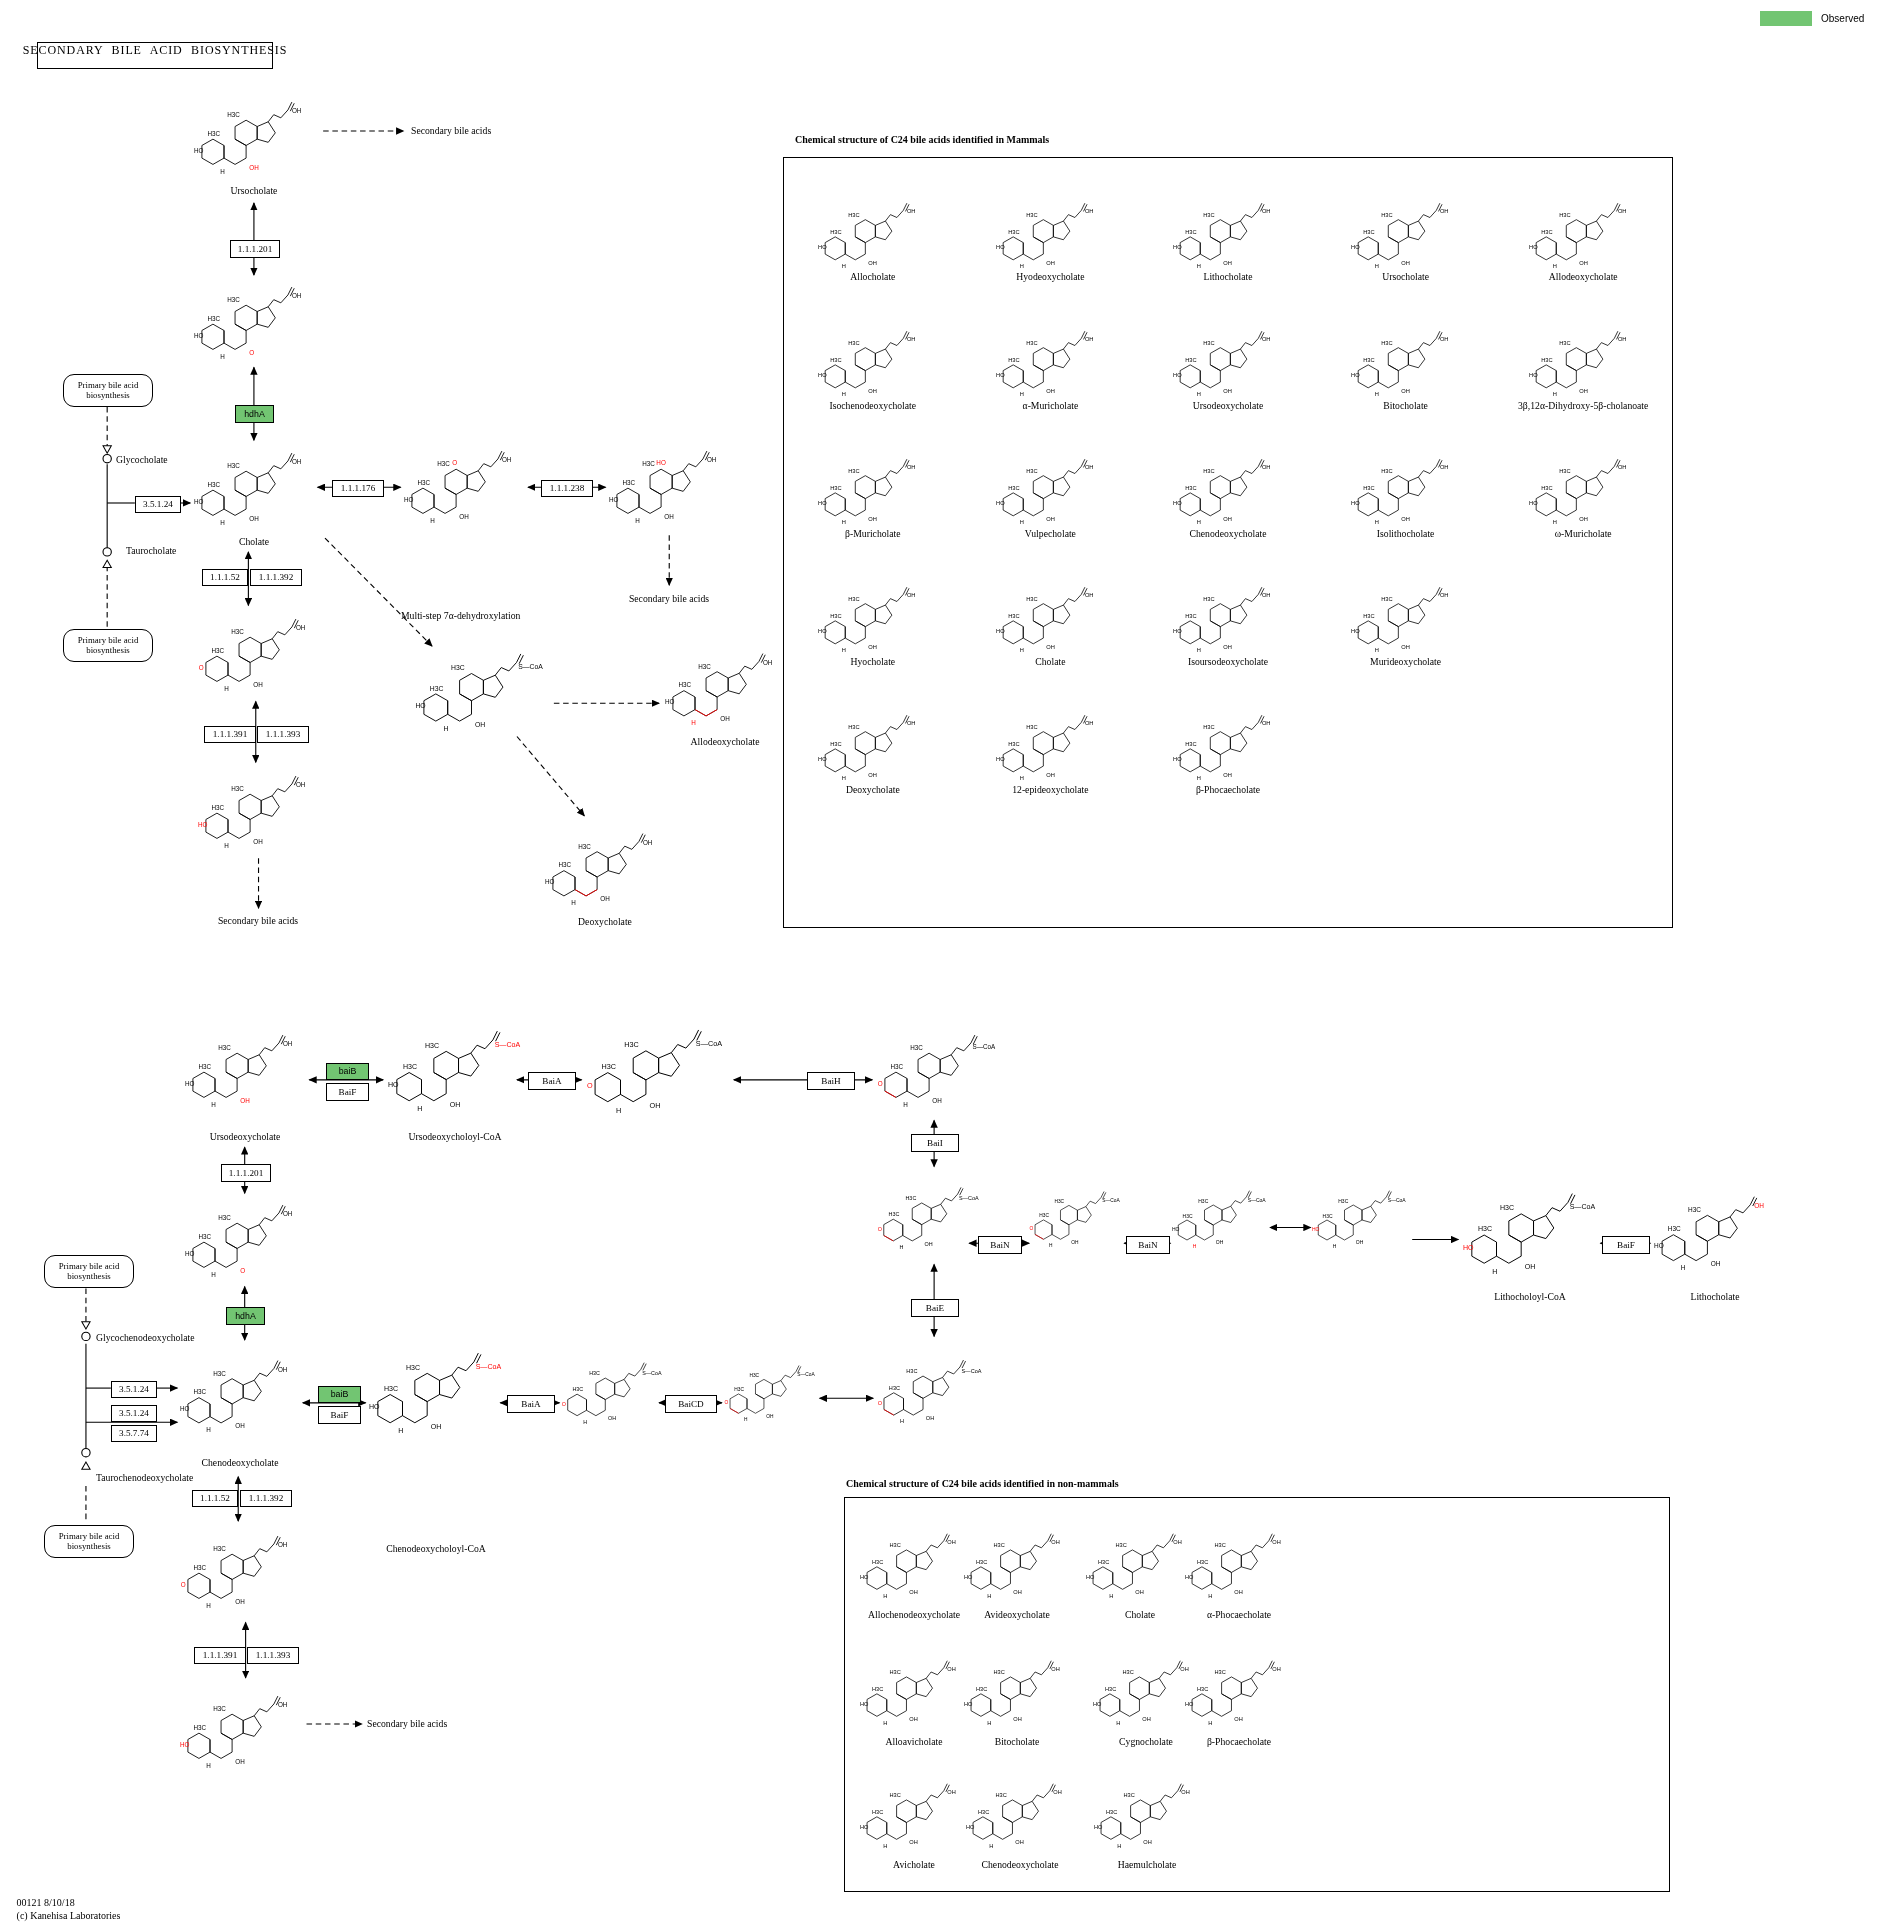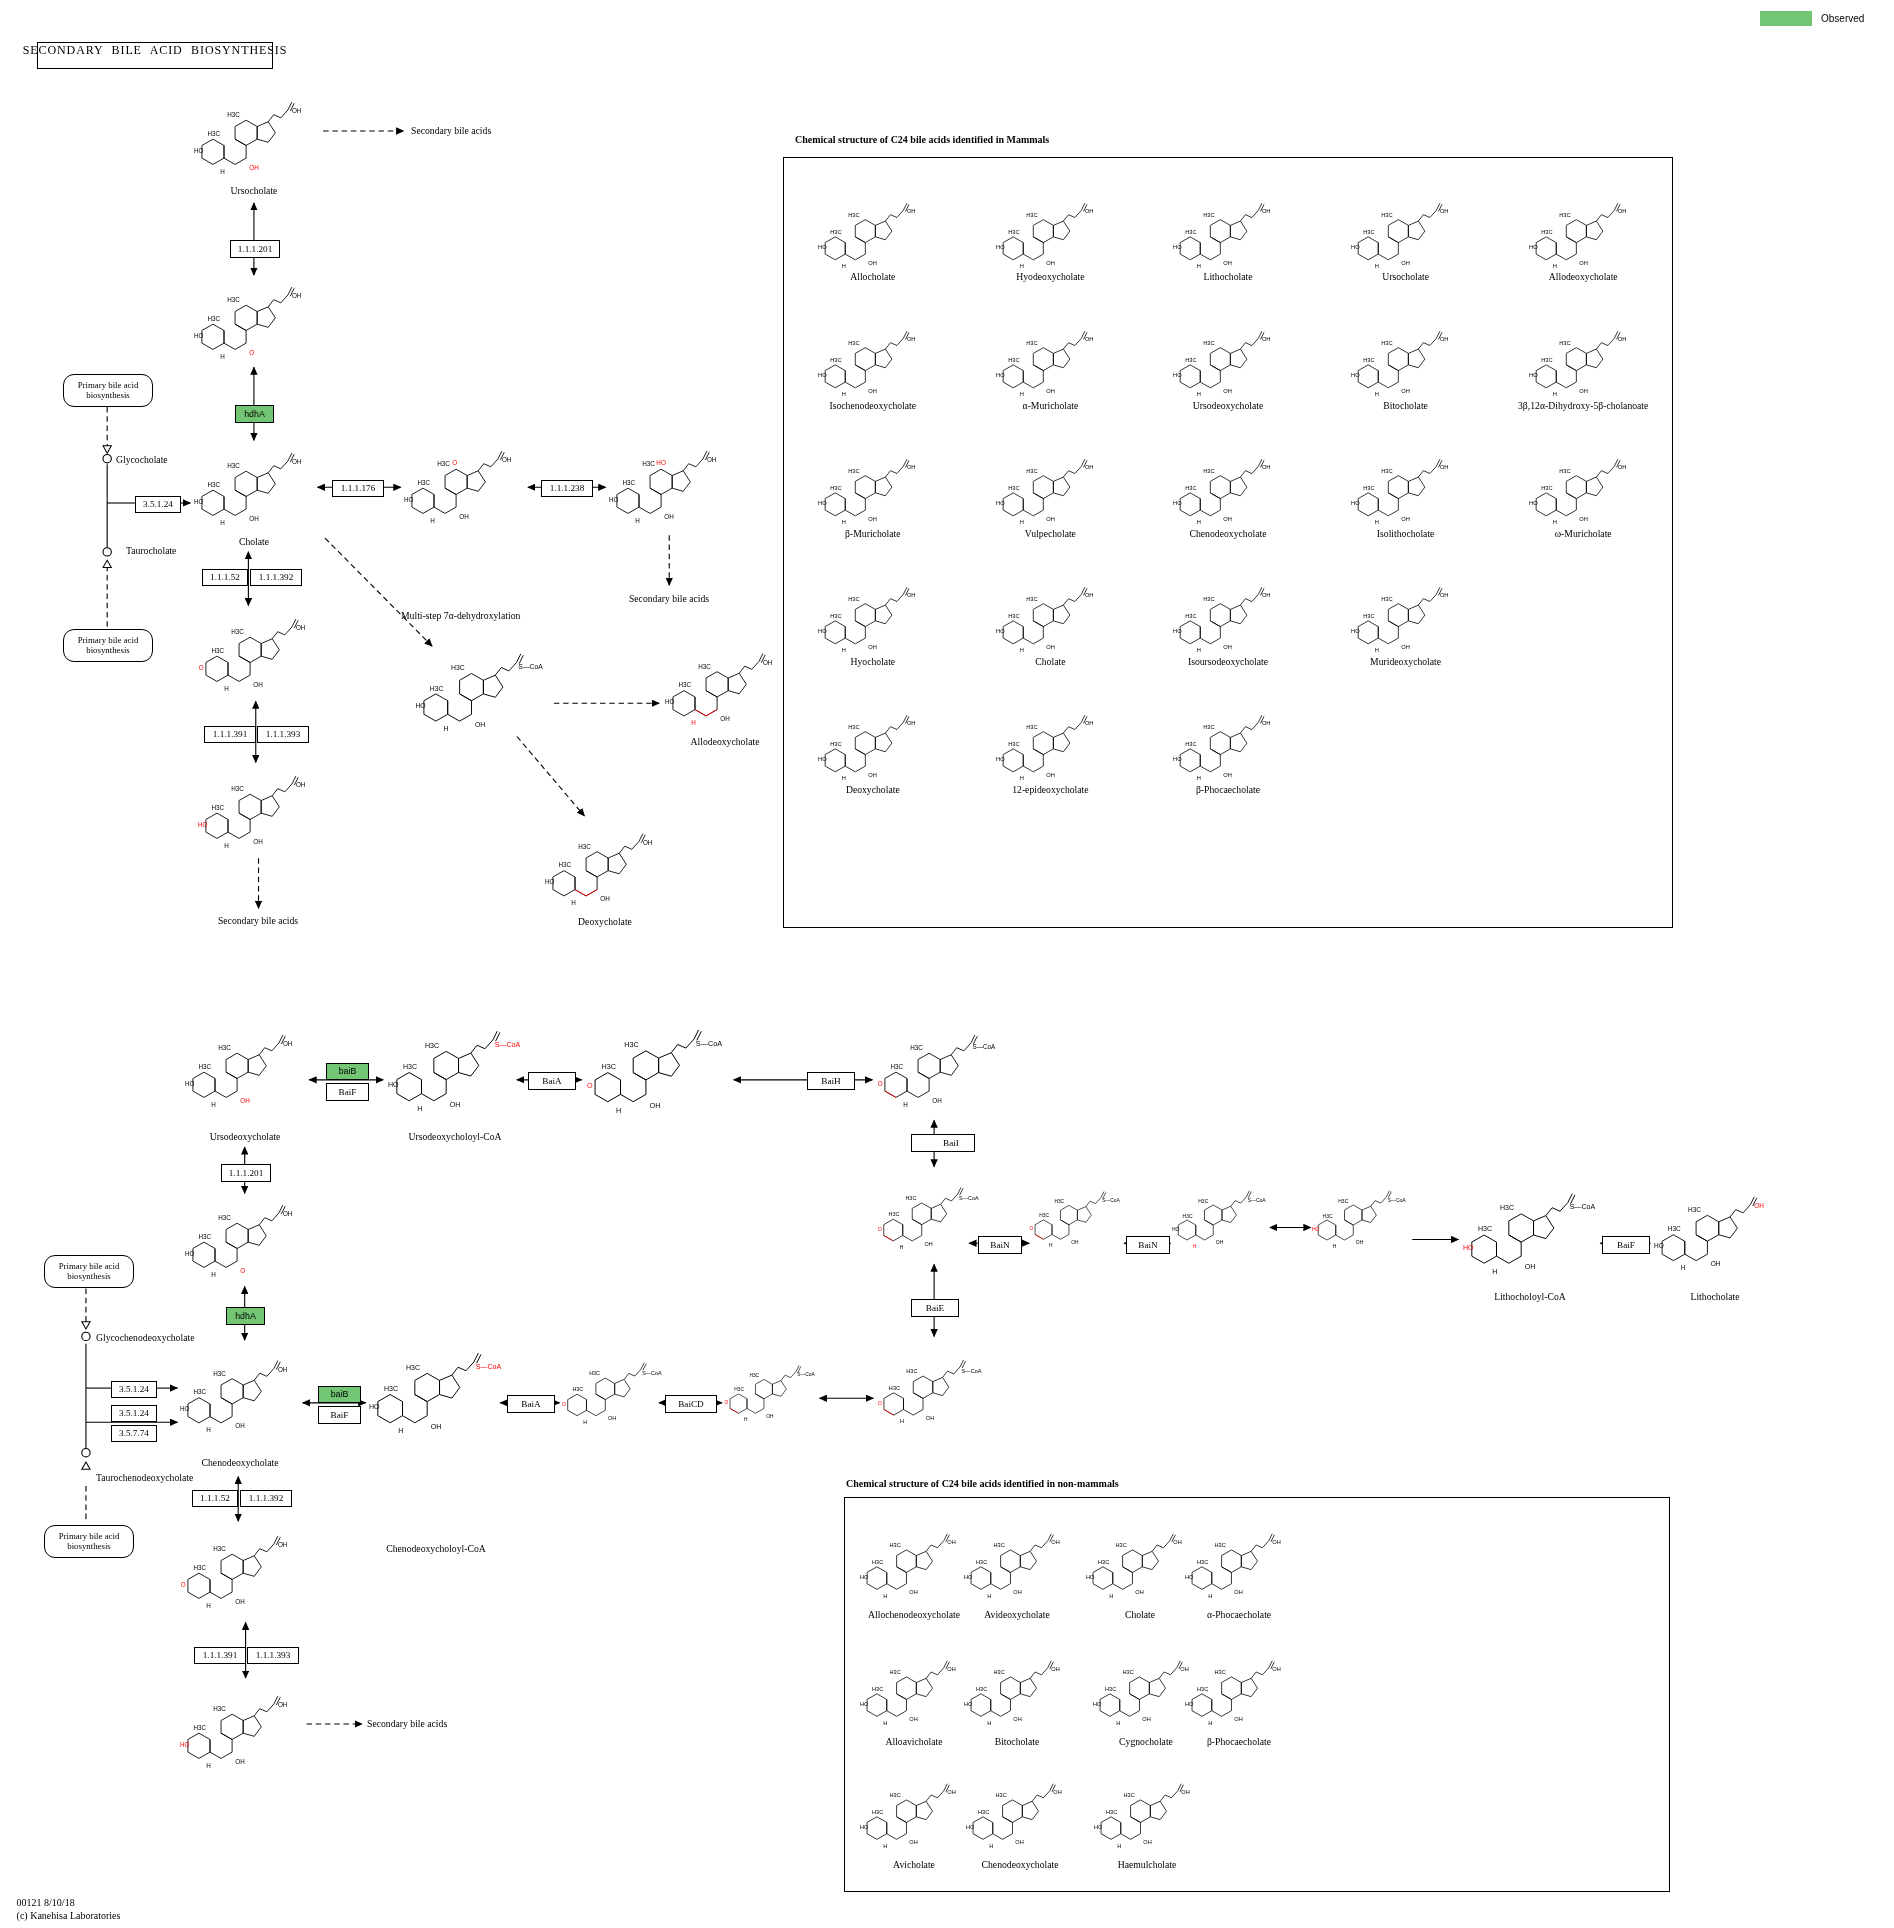--- a/index.html
+++ b/index.html
@@ -961,21 +961,21 @@
       <div class="enzyme" style="left: 202px; top: 569px; width: 44px; height: 14.8px;">1.1.1.52</div>
       <div class="enzyme" style="left: 250px; top: 569px; width: 50px; height: 14.8px;">1.1.1.392</div>
       <div class="enzyme" style="left: 204px; top: 726px; width: 50px; height: 14.8px;">1.1.1.391</div>
       <div class="enzyme" style="left: 257px; top: 726px; width: 50px; height: 14.8px;">1.1.1.393</div>
       <div class="enzyme" style="left: 221px; top: 1164px; width: 48px; height: 15.7px;">1.1.1.201</div>
       <div class="enzyme observed" style="left: 226px; top: 1307px; width: 37px; height: 15.7px;">hdhA</div>
       <div class="enzyme observed" style="left: 326px; top: 1063px; width: 41px; height: 14.8px;">baiB</div>
       <div class="enzyme" style="left: 326px; top: 1083px; width: 41px; height: 15.7px;">BaiF</div>
       <div class="enzyme" style="left: 528px; top: 1072px; width: 46px; height: 15.7px;">BaiA</div>
       <div class="enzyme" style="left: 807px; top: 1072px; width: 46px; height: 15.7px;">BaiH</div>
-      <div class="enzyme" style="left: 911px; top: 1134px; width: 46px; height: 15.7px; padding-left: 16px;">BaiI</div>
+      <div class="enzyme" style="left: 911px; top: 1134px; width: 46px; height: 15.7px;">BaiI</div>
       <div class="enzyme" style="left: 978px; top: 1236px; width: 42px; height: 15.7px;">BaiN</div>
       <div class="enzyme" style="left: 1126px; top: 1236px; width: 42px; height: 15.7px;">BaiN</div>
       <div class="enzyme" style="left: 1602px; top: 1236px; width: 46px; height: 15.7px;">BaiF</div>
       <div class="enzyme" style="left: 911px; top: 1299px; width: 46px; height: 15.7px;">BaiE</div>
       <div class="enzyme" style="left: 111px; top: 1381px; width: 44px; height: 14.8px;">3.5.1.24</div>
       <div class="enzyme" style="left: 111px; top: 1405px; width: 44px; height: 14.8px;">3.5.1.24</div>
       <div class="enzyme" style="left: 111px; top: 1425px; width: 44px; height: 14.8px;">3.5.7.74</div>
       <div class="enzyme observed" style="left: 318px; top: 1386px; width: 41px; height: 14.8px;">baiB</div>
       <div class="enzyme" style="left: 318px; top: 1406px; width: 41px; height: 15.7px;">BaiF</div>
       <div class="enzyme" style="left: 507px; top: 1395px; width: 46px; height: 15.7px;">BaiA</div>

